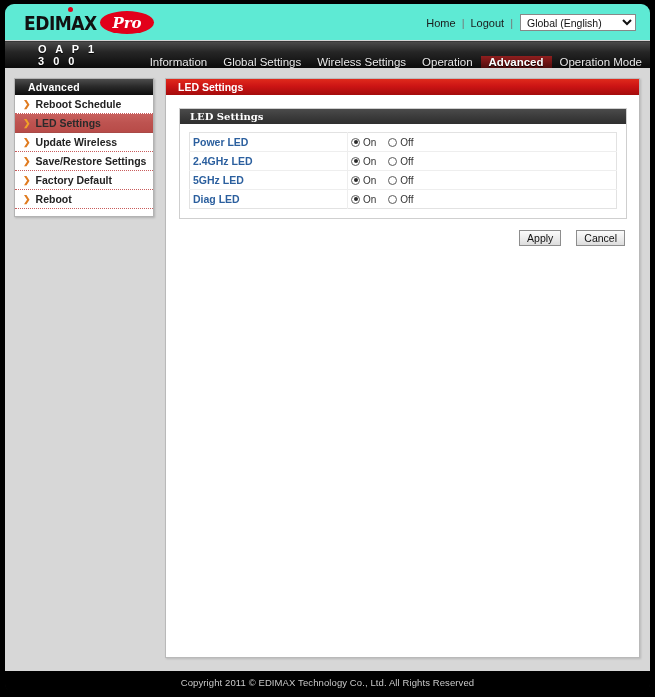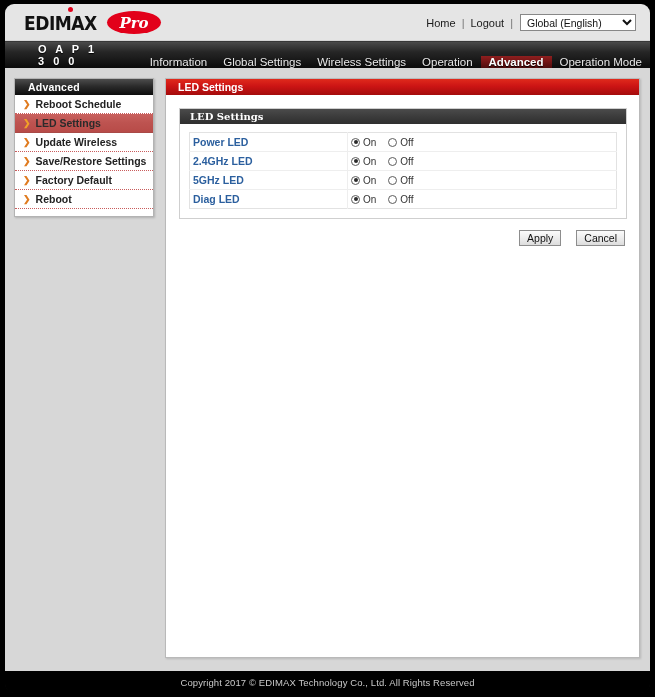--- a/index.html
+++ b/index.html
@@ -34,21 +34,21 @@
     overflow: hidden;
   }
 
   
   .topbar {
     position: absolute;
     left: 5px;
     top: 4px;
     width: 645px;
     height: 37px;
-    background: #e5e5e5;
+    background: #5eead4;
     border-top-left-radius: 9px;
     border-top-right-radius: 9px;
     border-bottom: 1px solid #d5d5d5;
   }
   .logo {
     position: absolute;
     left: 19px;
     top: 6px;
     height: 26px;
     display: flex;
@@ -69,21 +69,21 @@
   .logo-dot {
     position: absolute;
     width: 5px; height: 5px;
     border-radius: 50%;
     background: #e2001a;
     left: 44px;
     top: -3px;
   }
   .logo-pro {
     position: absolute;
-    left: 83px;
+    left: 76px;
     top: 1px;
     width: 54px;
     height: 23px;
     background: #e2001a;
     border-radius: 50% / 50%;
     color: #ffffff;
     font-family: "DejaVu Serif", serif;
     font-style: italic;
     font-weight: bold;
     font-size: 15px;
@@ -494,15 +494,15 @@
       </div>
 
       <div class="btnrow">
         <button class="btn">Apply</button>
         <button class="btn">Cancel</button>
       </div>
     </div>
   </div>
 
   <div class="footer">
-    <span class="footer-text">Copyright 2017 © EDIMAX Technology Co., Ltd. All Rights Reserved</span>
+    <span class="footer-text">Copyright 2011 © EDIMAX Technology Co., Ltd. All Rights Reserved</span>
   </div>
 </div>
 
 </body></html>

